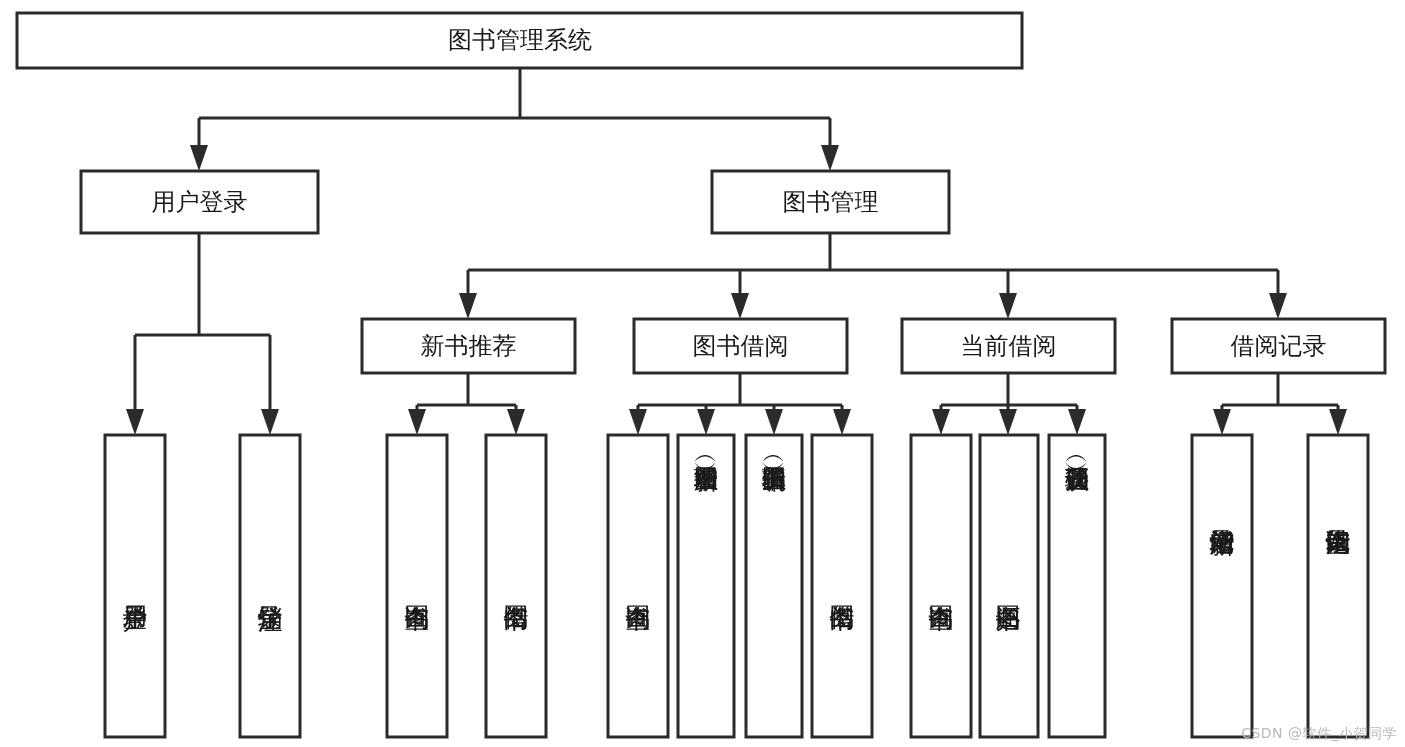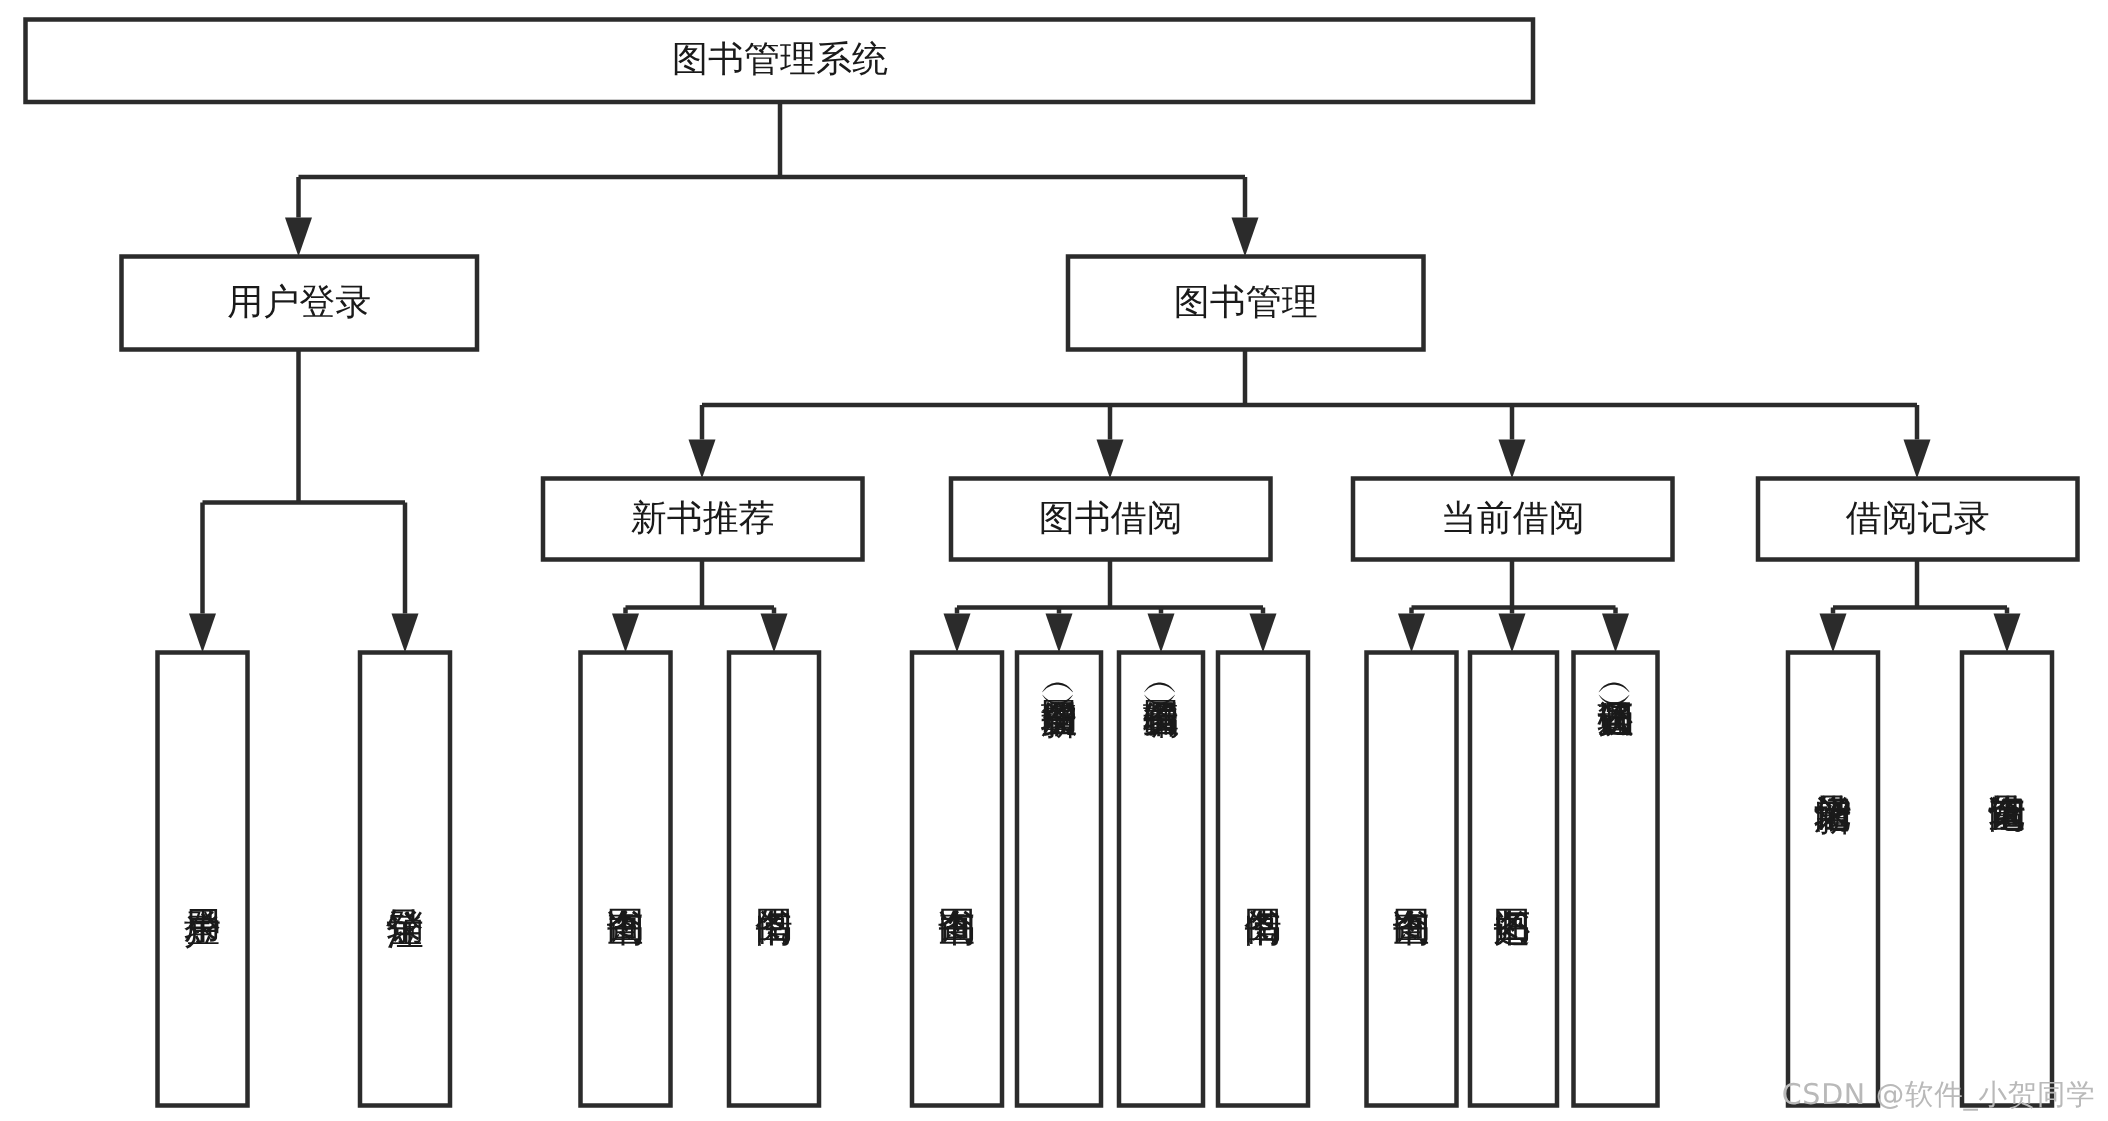--- a/index.html
+++ b/index.html
@@ -5,21 +5,21 @@
   html,body{margin:0;padding:0;background:#ffffff;}
   body{font-family:"DejaVu Sans","Liberation Sans",sans-serif;}
   #stage{position:relative;width:1405px;height:747px;background:#ffffff;overflow:hidden;}
   #diagram{position:absolute;left:0;top:0;width:1405px;height:747px;}
   .node-box{fill:#ffffff;stroke:#2b2b2b;stroke-width:3;}
   .link{stroke:#2b2b2b;stroke-width:3;fill:none;}
   .arrow-head{fill:#2b2b2b;stroke:none;}
   .node-label{font-family:"DejaVu Sans","Liberation Sans",sans-serif;font-size:24px;fill:#1a1a1a;}
   .leaf-label{font-family:"DejaVu Sans","Liberation Sans",sans-serif;font-size:25px;fill:#1a1a1a;}
   .leaf-label.narrow{font-size:24px;}
-  .watermark{position:absolute;right:8px;bottom:4px;color:#b9b9b9;font-size:19px;
+  .watermark{position:absolute;right:8px;bottom:4px;color:#b9b9b9;font-size:14px;
              font-family:"DejaVu Sans","Liberation Sans",sans-serif;letter-spacing:.5px;
              white-space:nowrap;pointer-events:none;}
 </style>
 </head>
 <body>
 
 <div id="stage">
 
   <svg id="diagram" viewBox="0 0 1405 747" xmlns="http://www.w3.org/2000/svg">
 

